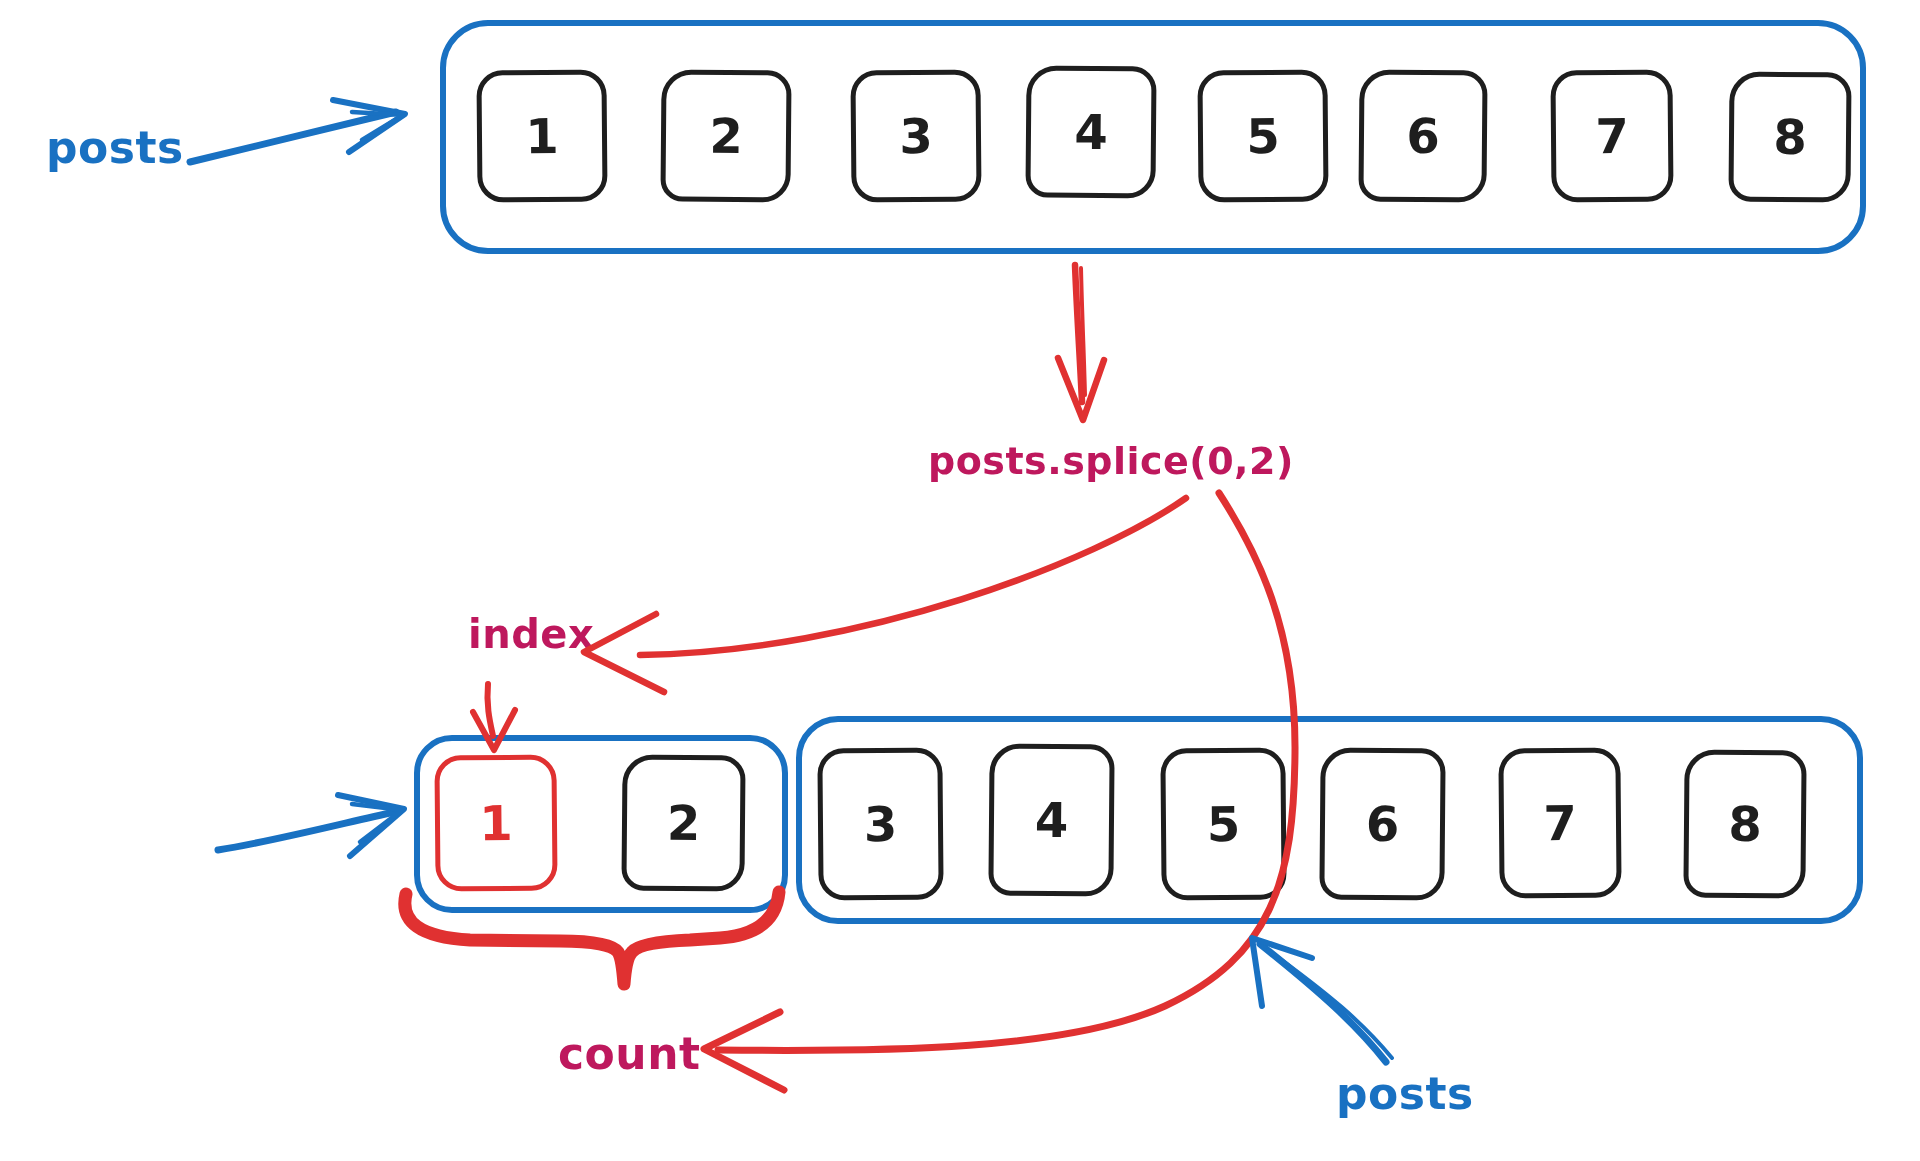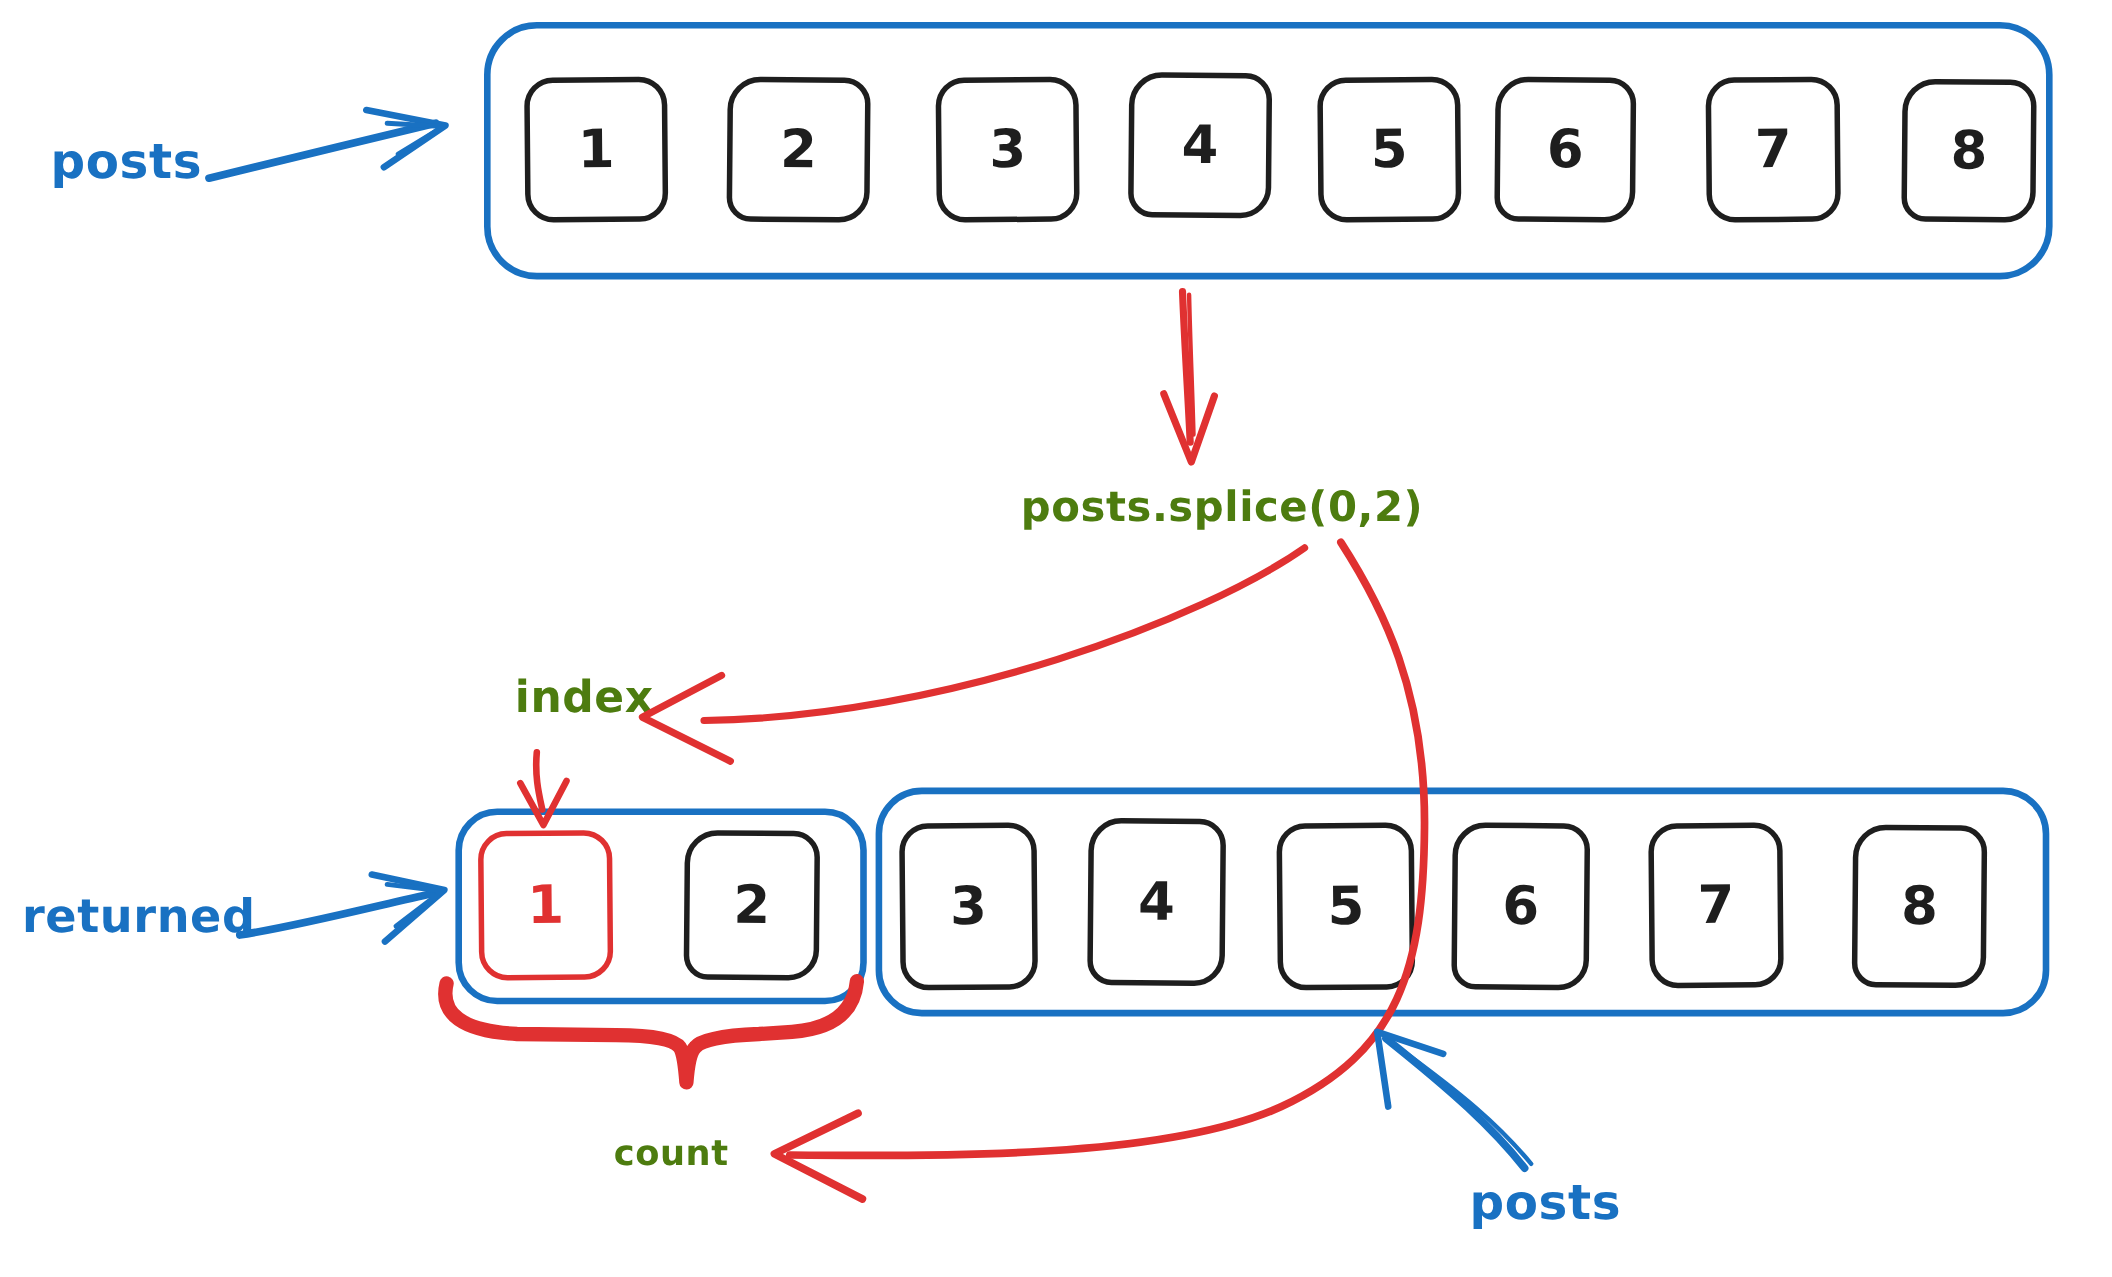--- a/index.html
+++ b/index.html
@@ -15,21 +15,21 @@
     display:flex;align-items:center;justify-content:center;
     font-size:48px;font-weight:600;color:#1e1e1e;
   }
   .item:nth-of-type(odd){transform:rotate(-.5deg);}
   .item:nth-of-type(even){transform:rotate(.5deg);border-radius:30px 24px 28px 22px;}
   .item.red{border-color:#e03131;color:#e03131;}
   .label{
     position:absolute;line-height:1;font-weight:600;letter-spacing:.5px;white-space:nowrap;
   }
   .label.blue{color:#1971c2;}
-  .label.red{color:#4d7c0f;}
+  .label.red{color:#be185d;}
   svg.overlay{position:absolute;left:0;top:0;pointer-events:none;}
   svg .stroke{fill:none;stroke-linecap:round;stroke-linejoin:round;}
   svg .blue{stroke:#1971c2;}
   svg .red{stroke:#e03131;}
 </style>
 </head>
 <body>
 
 <div class="canvas">
 
@@ -43,37 +43,36 @@
     <div class="item" style="left:752px;top:44px;width:120px;height:122px;">5</div>
     <div class="item" style="left:913px;top:44px;width:118px;height:122px;">6</div>
     <div class="item" style="left:1105px;top:44px;width:112px;height:122px;">7</div>
     <div class="item" style="left:1283px;top:46px;width:112px;height:120px;">8</div>
   </div>
 
   <div class="label red" style="left:928px;top:442px;font-size:38px;">posts.splice(0,2)</div>
 
   <div class="label red" style="left:468px;top:614px;font-size:40px;">index</div>
 
-  <div class="label blue" style="left:20px;top:812px;font-size:42px;">returned</div>
 
   <div class="arr-container" style="left:414px;top:735px;width:362px;height:166px;border-radius:38px;">
     <div class="item red" style="left:15px;top:14px;width:112px;height:126px;">1</div>
     <div class="item" style="left:202px;top:14px;width:113px;height:126px;">2</div>
   </div>
 
   <div class="arr-container" style="left:796px;top:716px;width:1055px;height:196px;border-radius:42px;">
     <div class="item" style="left:16px;top:26px;width:115px;height:142px;">3</div>
     <div class="item" style="left:187px;top:22px;width:115px;height:142px;">4</div>
     <div class="item" style="left:359px;top:26px;width:115px;height:142px;">5</div>
     <div class="item" style="left:518px;top:26px;width:115px;height:142px;">6</div>
     <div class="item" style="left:697px;top:26px;width:112px;height:140px;">7</div>
     <div class="item" style="left:882px;top:28px;width:112px;height:138px;">8</div>
   </div>
 
-  <div class="label red" style="left:558px;top:1032px;font-size:32px;">count</div>
+  <div class="label red" style="left:558px;top:1032px;font-size:44px;">count</div>
 
   <div class="label blue" style="left:1336px;top:1072px;font-size:44px;">posts</div>
 
   <svg class="overlay" width="1920" height="1161" viewBox="0 0 1920 1161">
 
     <g>
       <path class="stroke blue" stroke-width="7" d="M190,162 C240,150 330,128 396,112"></path>
       <polyline class="stroke blue" stroke-width="6" points="333,100 405,114 349,152"></polyline>
       <polyline class="stroke blue" stroke-width="4.5" points="352,112 403,115 362,140"></polyline>
     </g>

